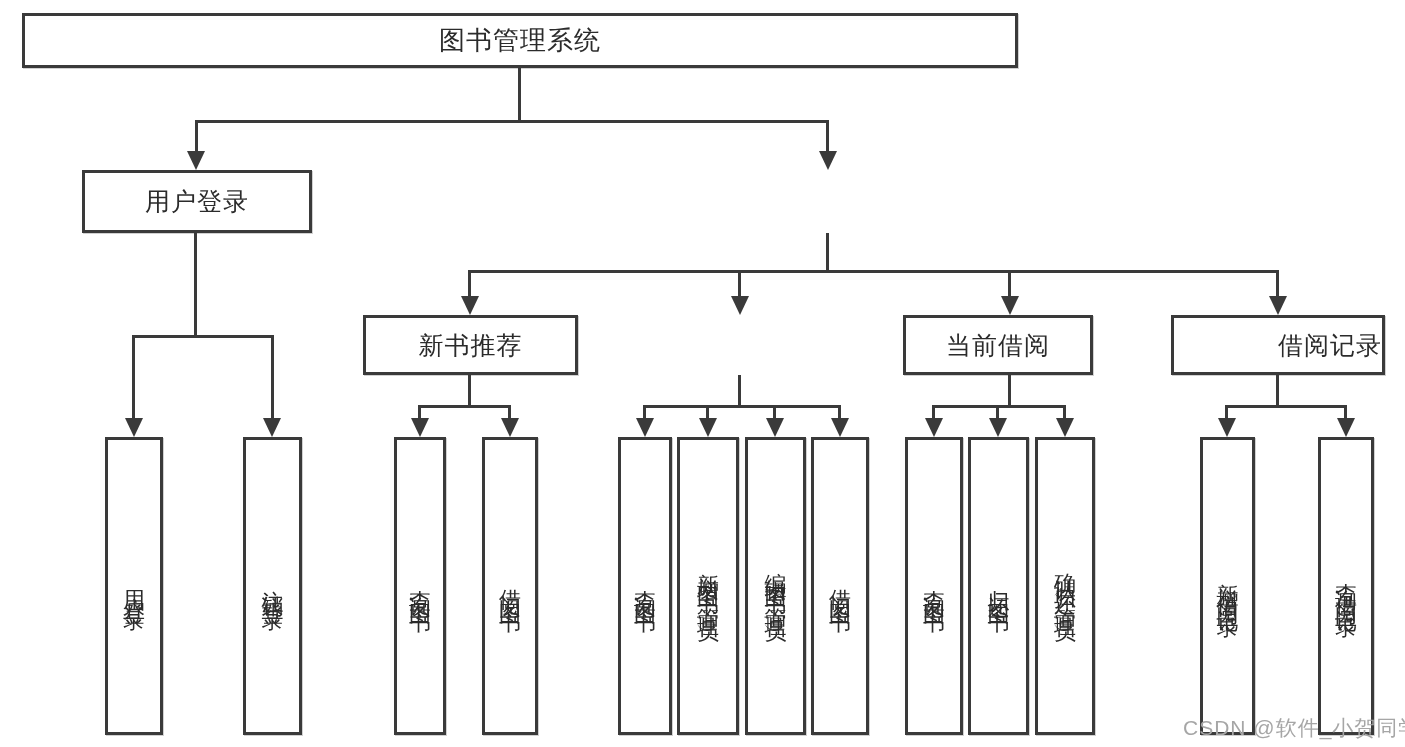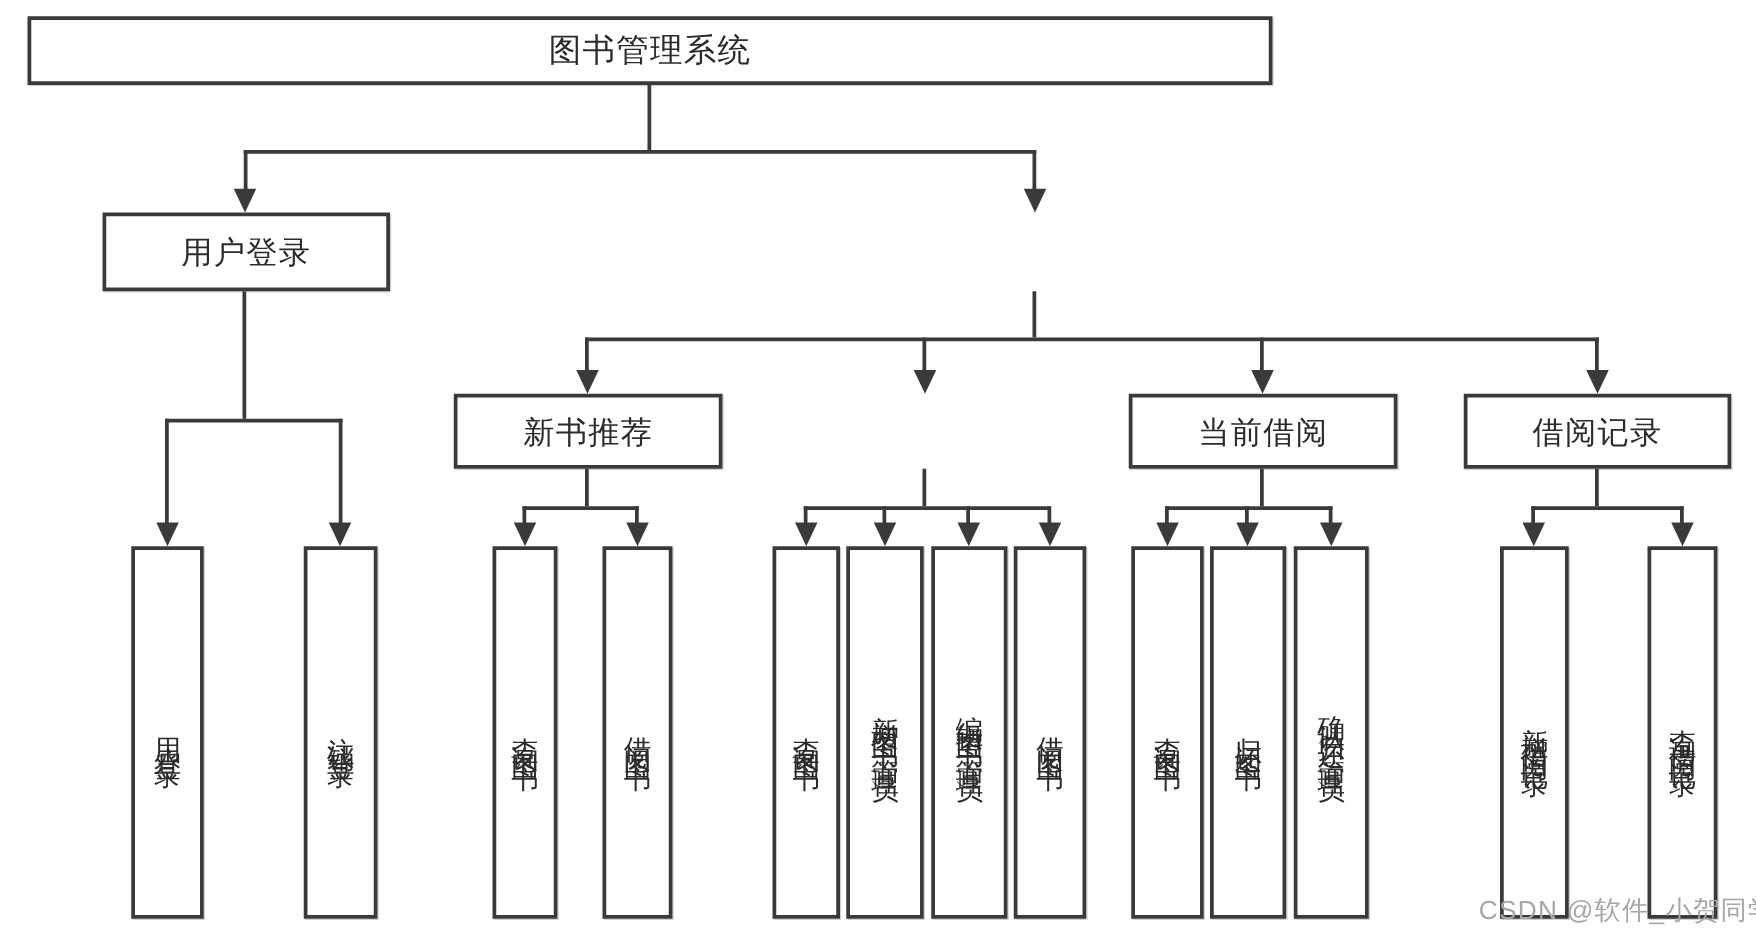--- a/index.html
+++ b/index.html
@@ -95,24 +95,24 @@
   <div class="line" style="left:738px; top:270px; width:3px; height:28px;"></div>
   <div class="arrow" style="left:731px; top:296px;"></div>
   <div class="line" style="left:1008px; top:270px; width:3px; height:28px;"></div>
   <div class="arrow" style="left:1001px; top:296px;"></div>
   <div class="line" style="left:1276px; top:270px; width:3px; height:28px;"></div>
   <div class="arrow" style="left:1269px; top:296px;"></div>
 
   <div class="box" style="left:363px; top:315px; width:215px; height:60px;">
     <span class="hlabel">新书推荐</span>
   </div>
-  <div class="box" style="left:903px; top:315px; width:215px; height:60px;">
+  <div class="box" style="left:903px; top:315px; width:190px; height:60px;">
     <span class="hlabel">当前借阅</span>
   </div>
-  <div class="box" style="left:1171px; top:315px; width:214px; height:60px;">
+  <div class="box" style="left:1171px; top:315px; width:214px; height:60px;justify-content:flex-end;">
     <span class="hlabel">借阅记录</span>
   </div>
 
   <div class="line" style="left:468px; top:375px; width:3px; height:30px;"></div>
   <div class="line" style="left:418px; top:405px; width:93px; height:3px;"></div>
   <div class="line" style="left:418px; top:405px; width:3px; height:15px;"></div>
   <div class="arrow" style="left:411px; top:418px;"></div>
   <div class="line" style="left:508px; top:405px; width:3px; height:15px;"></div>
   <div class="arrow" style="left:501px; top:418px;"></div>
 

